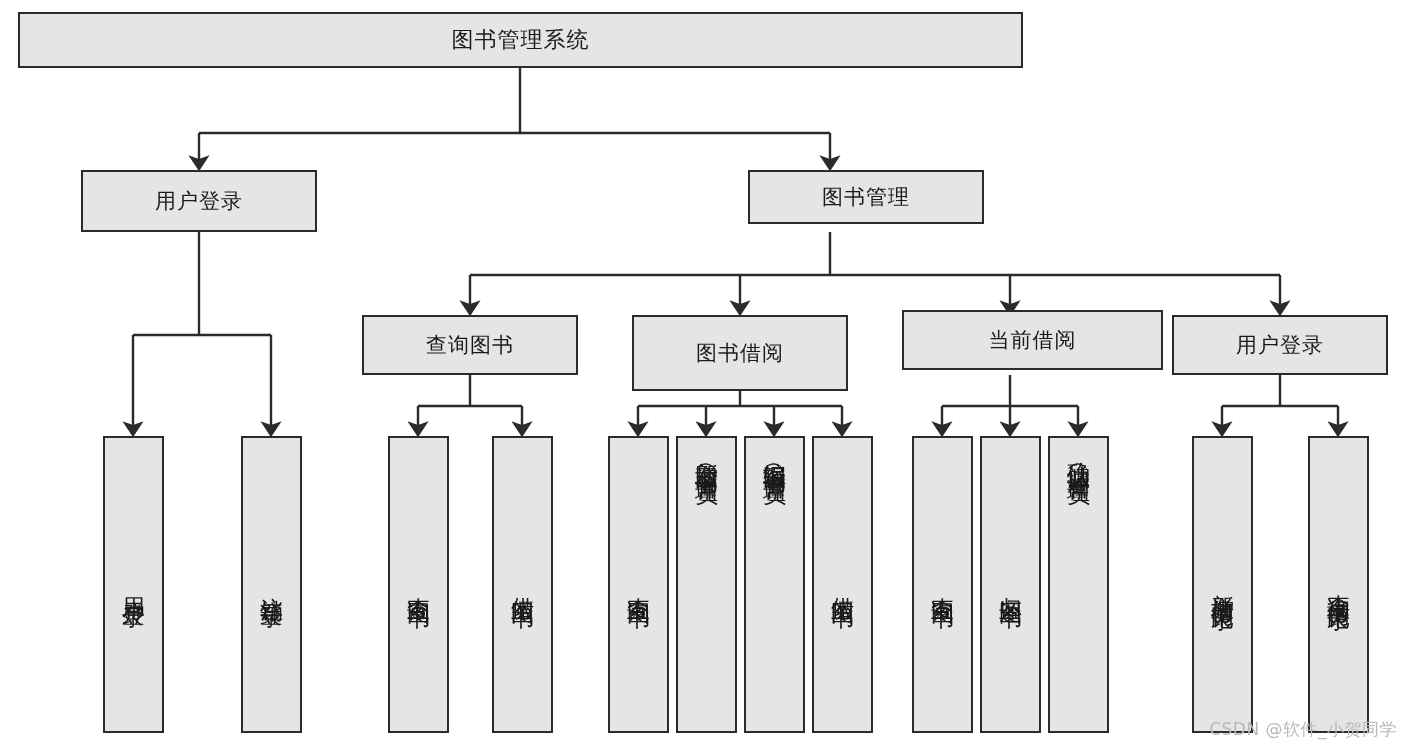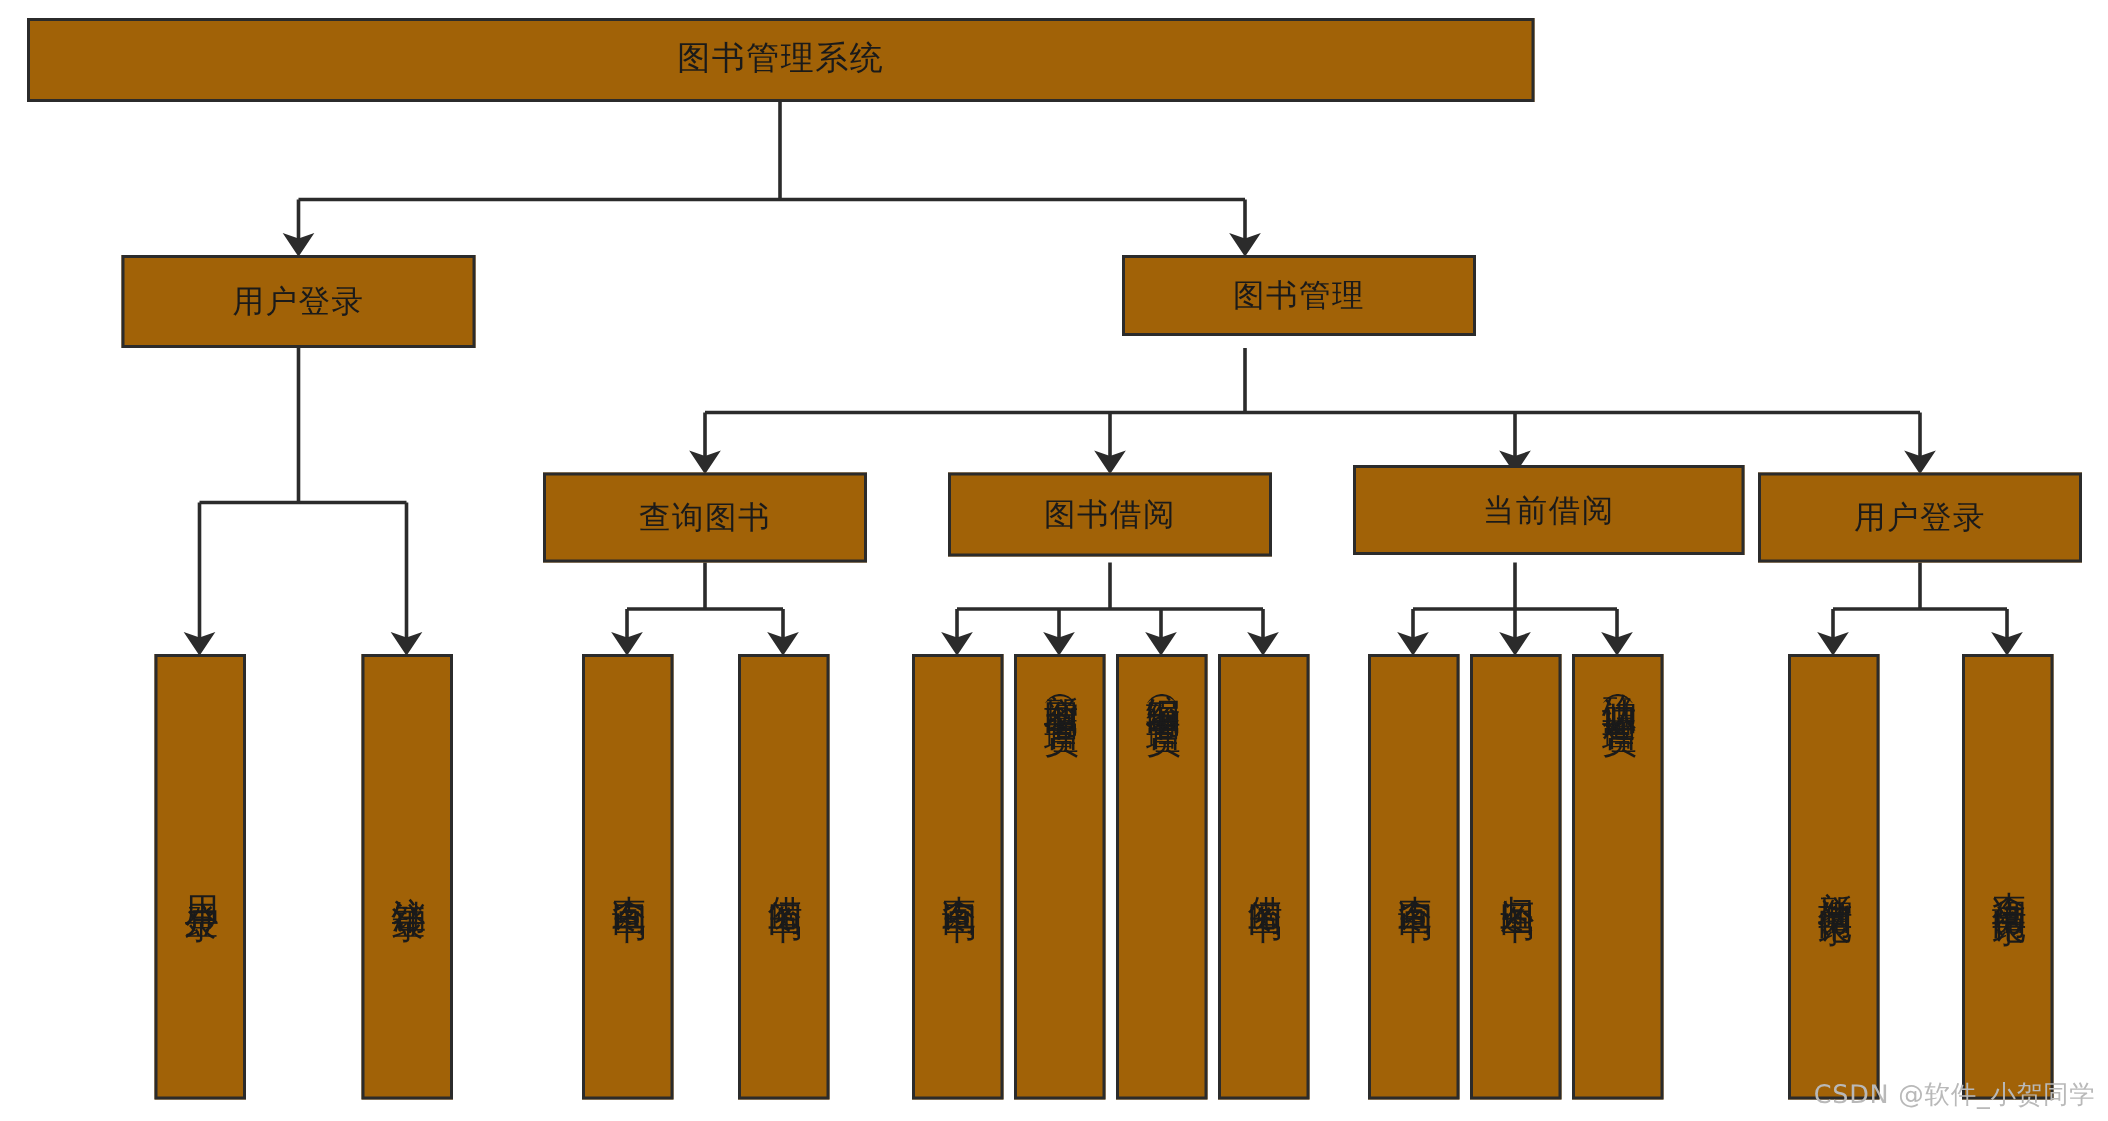--- a/index.html
+++ b/index.html
@@ -14,21 +14,21 @@
     position: relative;
     width: 1405px;
     height: 747px;
     background: #ffffff;
     overflow: hidden;
   }
   .node {
     position: absolute;
     box-sizing: border-box;
     border: 2px solid #2b2b2b;
-    background: #a16207;
+    background: #e5e5e5;
     display: flex;
     align-items: center;
     justify-content: center;
     color: #1a1a1a;
   }
   .node .label {
     text-align: center;
     line-height: 1.05;
     letter-spacing: 1px;
   }
@@ -139,21 +139,21 @@
   <div class="node horiz" style="left:81px; top:170px; width:236px; height:62px;">
     <span class="label">用户登录</span>
   </div>
   <div class="node horiz" style="left:748px; top:170px; width:236px; height:54px;">
     <span class="label">图书管理</span>
   </div>
 
   <div class="node horiz" style="left:362px; top:315px; width:216px; height:60px;">
     <span class="label">查询图书</span>
   </div>
-  <div class="node horiz" style="left:632px; top:315px; width:216px; height:56px;">
+  <div class="node horiz" style="left:632px; top:315px; width:216px; height:76px;">
     <span class="label">图书借阅</span>
   </div>
   <div class="node horiz" style="left:902px; top:310px; width:261px; height:60px;">
     <span class="label">当前借阅</span>
   </div>
   <div class="node horiz" style="left:1172px; top:315px; width:216px; height:60px;">
     <span class="label">用户登录</span>
   </div>
 
   <div class="node vert mid" style="left:103px; top:436px; width:61px; height:297px;">

